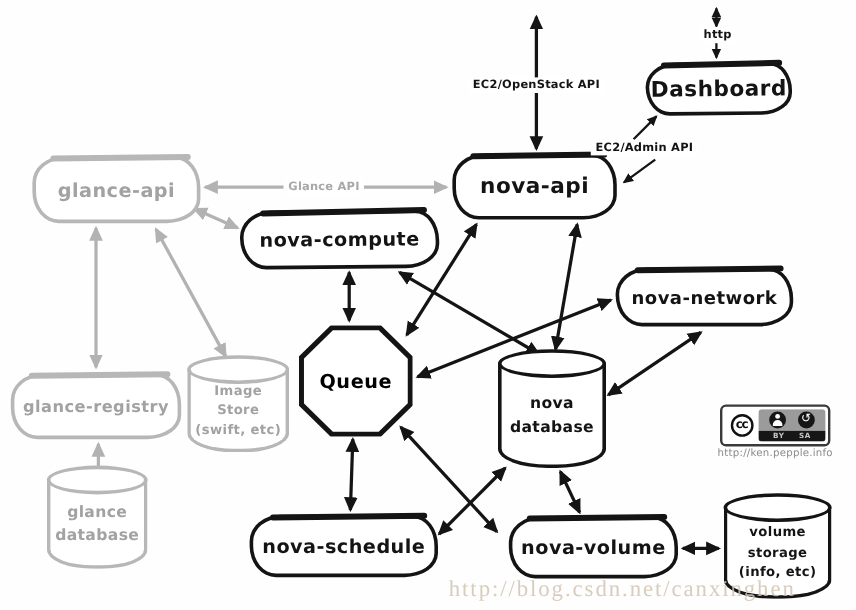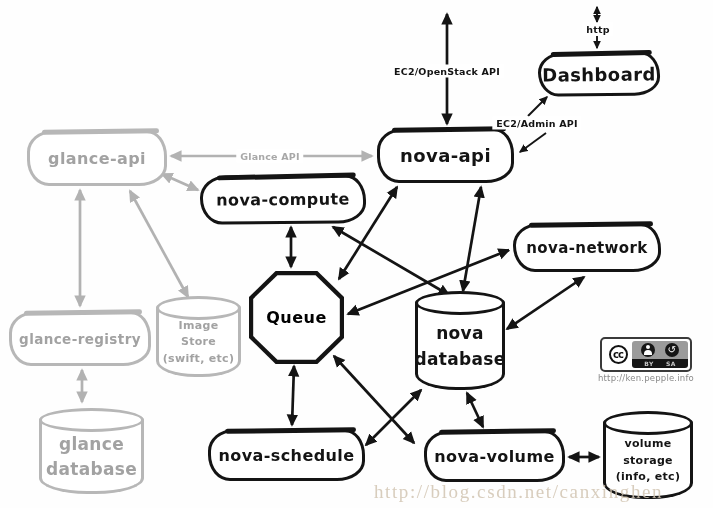--- a/index.html
+++ b/index.html
@@ -91,21 +91,21 @@
     font-size:8.5px; color:#8a8a8a; letter-spacing:0.2px;
   }
   
   .watermark {
     position:absolute; left:374px; top:481px; z-index:40;
     font-family:"Liberation Serif", serif; font-size:19px; letter-spacing:1.6px;
     color:rgba(209,196,178,0.85); white-space:nowrap;
   }
   
   .fs18 { font-size:18px; } .fs16 { font-size:16px; } .fs15 { font-size:15px; }
-  .fs135 { font-size:13.5px;text-align:center; } .fs13 { font-size:17px; } .fs11 { font-size:11px; }
+  .fs135 { font-size:13.5px;text-align:center; } .fs13 { font-size:13px; } .fs11 { font-size:11px; }
 </style>
 </head>
 <body>
 
 <div id="canvas">
 
   <svg id="arrows" width="713" height="508">
     <defs>
       <marker id="ab" viewBox="0 0 10 10" refX="8.5" refY="5" markerWidth="4.6" markerHeight="4.6" orient="auto-start-reverse" markerUnits="strokeWidth">
         <polygon points="0,0.4 10,5 0,9.6" fill="#141414"></polygon>
@@ -176,21 +176,21 @@
     </div>
   </div>
   <div class="cyl gray-cyl fs11" style="left:156px; top:296px; width:85px; height:81px;">
     <div class="body"></div>
     <div class="clabel">
       <span>Image</span>
       <span>Store</span>
       <span>(swift, etc)</span>
     </div>
   </div>
-  <div class="cyl gray-cyl fs13" style="left:39px; top:408px; width:105px; height:86px;">
+  <div class="cyl gray-cyl fs13" style="left:39px; top:388px; width:84px; height:86px;">
     <div class="body"></div>
     <div class="clabel">
       <span>glance</span>
       <span>database</span>
     </div>
   </div>
   <div class="cyl fs11" style="left:603px; top:411px; width:90px; height:88px;">
     <div class="body"></div>
     <div class="clabel">
       <span>volume</span>

